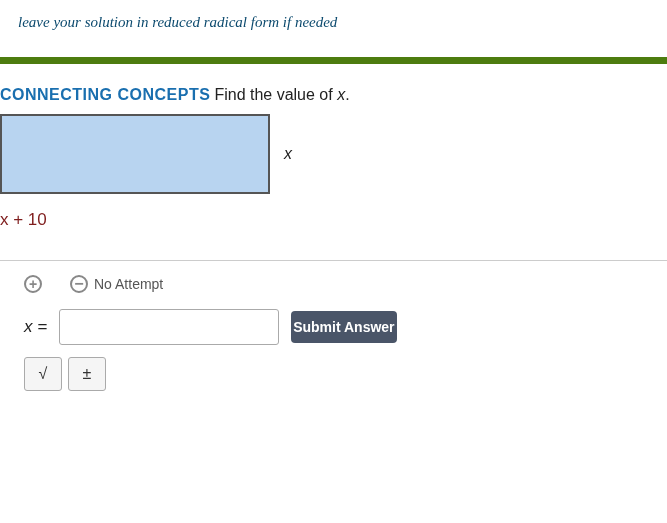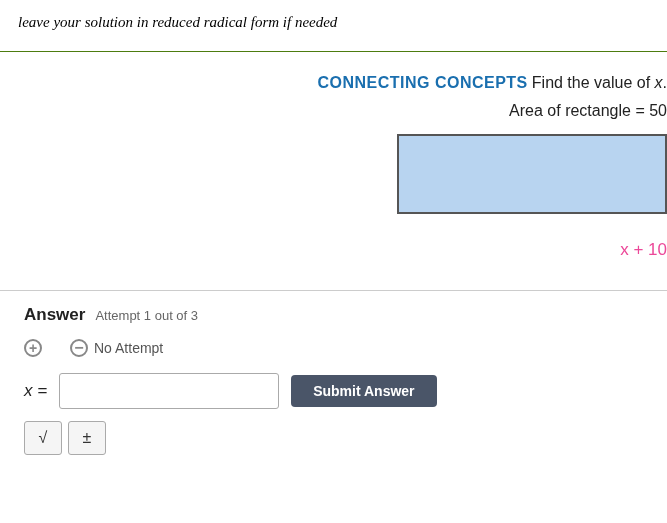--- a/index.html
+++ b/index.html
@@ -7,30 +7,30 @@
       font-family: Georgia, 'Times New Roman', serif;
       background: #fff;
       width: 667px;
       min-height: 523px;
       padding: 0;
       overflow: hidden;
     }
 
     .top-note {
       font-size: 15px;
-      color: #000000;
-      padding: 14px 18px 20px 18px;
-      border-bottom: 1px solid #4d7c0f;
+      color: #0c4a6e;
+      padding: 14px 18px 26px 18px;
+      border-bottom: 7px solid #4d7c0f;
       font-style: italic;
     }
 
     .main-content {
       display: flex;
       flex-direction: column;
-      align-items: flex-end;
+      align-items: flex-start;
       padding: 22px 0 0 0;
     }
 
     .connecting-title {
       font-size: 16px;
       margin-bottom: 10px;
       text-align: center;
     }
 
     .connecting-title .bold-title {
@@ -76,22 +76,22 @@
       font-style: italic;
       font-size: 16px;
       color: #222;
       font-family: Arial, sans-serif;
     }
 
     .x-plus-10-label {
       text-align: center;
       font-size: 17px;
       font-family: Arial, sans-serif;
-      color: #ec4899;
-      margin-top: 16px;
+      color: #7f1d1d;
+      margin-top: 6px;
       margin-bottom: 30px;
     }
 
     .answer-section {
       width: 100%;
       padding: 14px 24px 0 24px;
       border-top: 1px solid #ccc;
     }
 
     .answer-header {
@@ -182,21 +182,21 @@
       padding: 4px 8px;
       outline: none;
       font-family: Arial, sans-serif;
     }
 
     .submit-btn {
       background: #4a5568;
       color: #fff;
       border: none;
       border-radius: 4px;
-      padding: 8px 22px;
+      padding: 8px 2px;
       font-size: 14px;
       font-family: Arial, sans-serif;
       font-weight: bold;
       cursor: pointer;
       white-space: nowrap;
     }
 
     .symbol-buttons {
       display: flex;
       gap: 6px;
@@ -222,37 +222,32 @@
 
 <div class="top-note">leave your solution in reduced radical form if needed</div>
 
 <div class="main-content">
 
   <div class="connecting-title">
     <span class="bold-title">CONNECTING CONCEPTS</span>
     <span class="find-text"> Find the value of </span><span class="find-text" style="font-style:italic;">x</span><span class="find-text">.</span>
   </div>
 
-  <div class="area-label">Area of rectangle = 50</div>
 
   <div class="rectangle-container">
     <div class="rectangle"></div>
     <span class="x-label-right">x</span>
   </div>
 
   <div class="x-plus-10-label">x + 10</div>
 
 </div>
 
 <div class="answer-section">
 
-  <div class="answer-header">
-    <span class="answer-label">Answer</span>
-    <span class="attempt-label">Attempt 1 out of 3</span>
-  </div>
 
   <div class="options-row">
     <button class="option-btn">
       <span class="option-icon plus">+</span>
     </button>
     <button class="option-btn">
       <span class="option-icon minus">−</span>
       <span>No Attempt</span>
     </button>
   </div>

